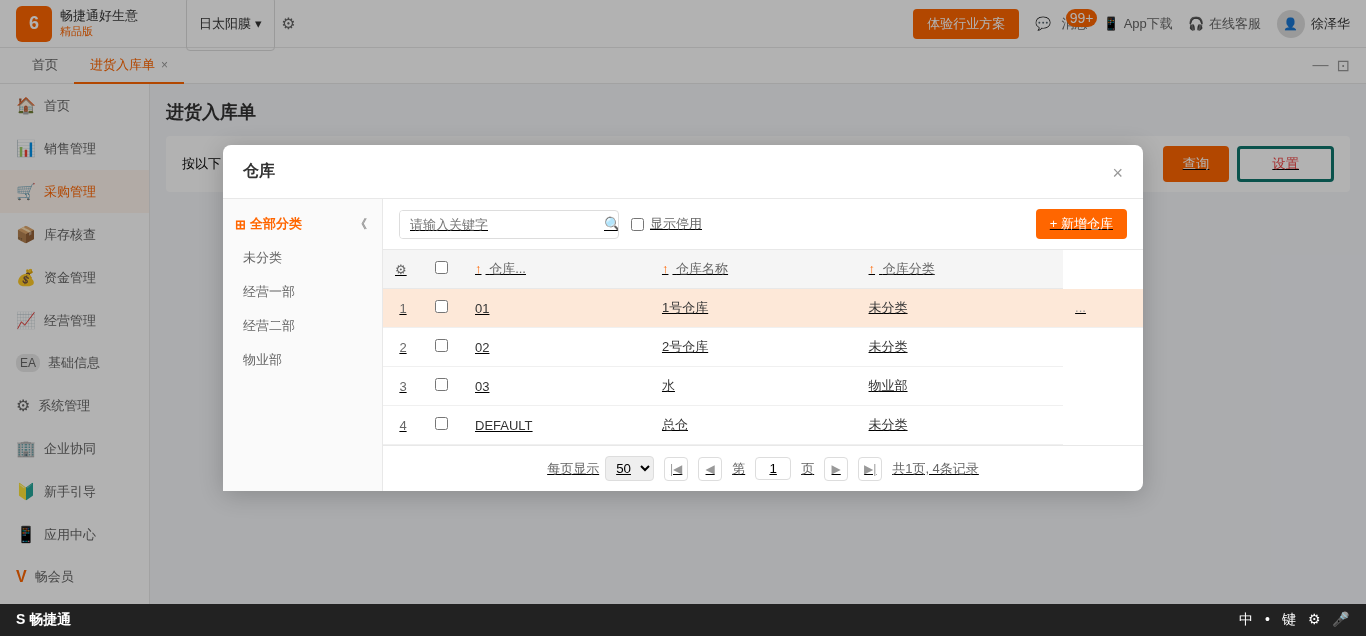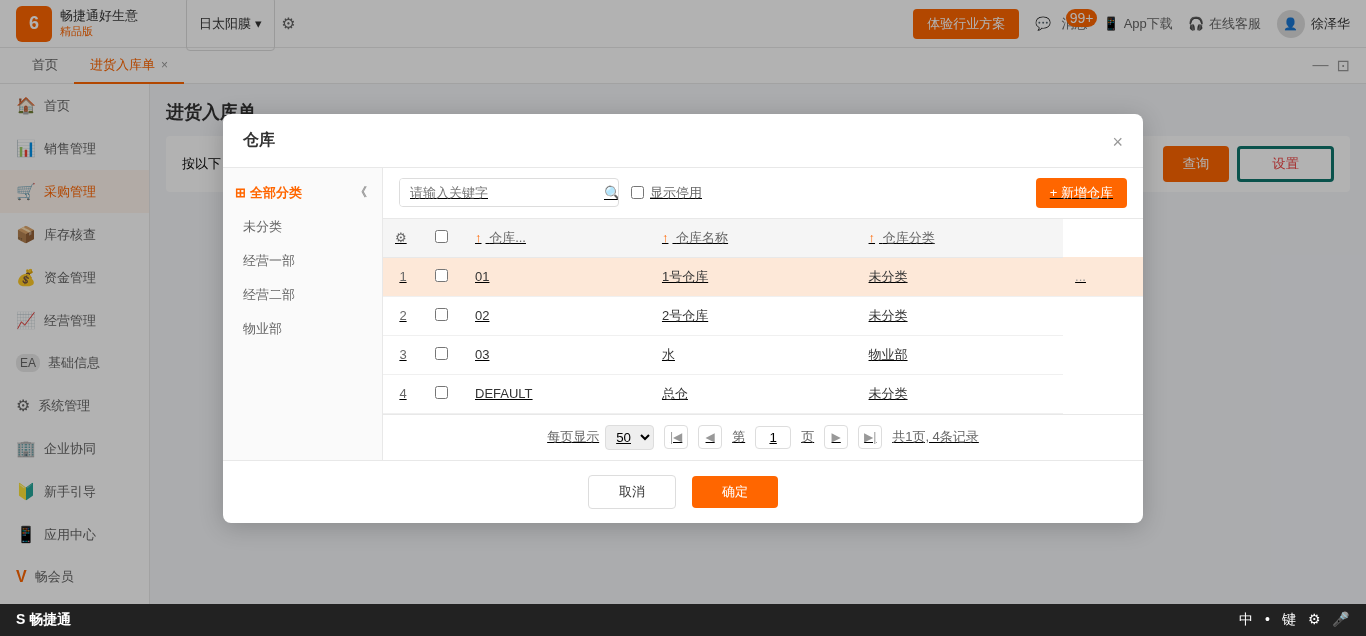--- a/index.html
+++ b/index.html
@@ -499,21 +499,21 @@
     <span class="s-icon" style="font-weight:bold;color:#f60;">V</span>
     <span>畅会员</span>
   </div>
 </div>
 
 <div class="main-content">
   <div class="page-title">进货入库单</div>
   <div class="toolbar">
     <span>按以下</span>
     <select class="filter-select"></select>
-    <div style="margin-left:auto;display:flex;gap:8px;">
+    <div style="margin-left:auto;display:flex;gap:8px;text-decoration:underline;">
       <button class="query-btn">查询</button>
       <button class="set-btn">设置</button>
     </div>
   </div>
 </div>
 
 <div class="modal-overlay">
   <div class="modal">
 
     <div class="modal-header">
@@ -629,24 +629,20 @@
           <span>第</span>
           <input type="text" class="page-input" value="1" style="">
           <span>页</span>
           <button class="page-nav-btn">▶</button>
           <button class="page-nav-btn">▶|</button>
           <span>共1页, 4条记录</span>
         </div>
       </div>
     </div>
 
-    <div class="modal-actions">
-      <button class="cancel-btn">取消</button>
-      <button class="confirm-btn">确定</button>
-    </div>
   </div>
 </div>
 
 <div class="bottom-bar">
   <span class="bottom-bar-logo">S 畅捷通</span>
   <div class="bottom-bar-icons">
     <span class="bottom-bar-icon">中</span>
     <span class="bottom-bar-icon">•</span>
     <span class="bottom-bar-icon">键</span>
     <span class="bottom-bar-icon">⚙</span>

